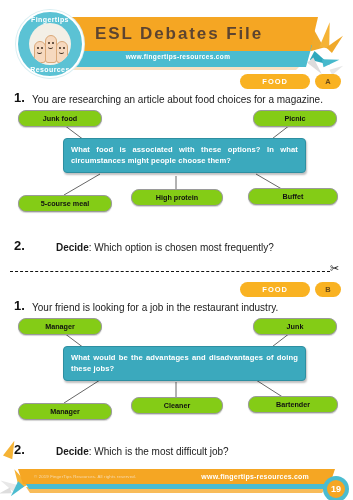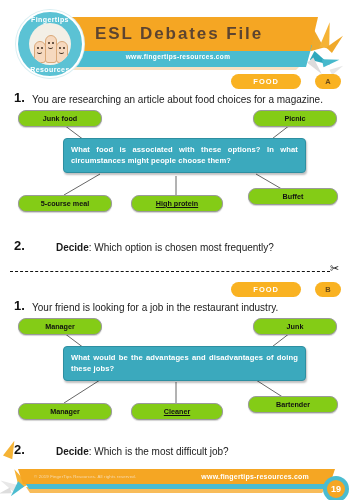--- a/index.html
+++ b/index.html
@@ -85,21 +85,21 @@
     color:#ffffff;font-weight:bold;font-size:7px;letter-spacing:.4px;
   }
   .logo-top-text{top:4px;}
   .logo-bot-text{bottom:3px;}
 
   
   .section{position:absolute;left:0;width:353px;}
   .sec-a{top:74px;}
   .sec-b{top:282px;}
 
-  .badges{position:absolute;right:12px;top:0;display:flex;align-items:center;gap:14px;}
+  .badges{position:absolute;right:12px;top:0;display:flex;align-items:center;gap:5px;}
   .badge-topic{
     background:#f9b222;color:#ffffff;font-size:7.5px;font-weight:bold;
     letter-spacing:1px;padding:3px 22px;border-radius:9px;
   }
   .badge-letter{
     background:#f9b222;color:#6b4a16;font-size:7.5px;font-weight:bold;
     padding:3px 9px;border-radius:9px;min-width:8px;text-align:center;
   }
 
   .qline{position:absolute;left:14px;top:16px;width:330px;display:flex;align-items:flex-start;}
@@ -113,21 +113,21 @@
 
   .pill{
     position:absolute;height:15px;border:1.2px solid #9a9a9a;border-radius:8px;
     background:#84cc16;display:flex;align-items:center;justify-content:center;
     font-size:7.2px;font-weight:bold;color:#111111;
     box-shadow:0 1px 1px rgba(0,0,0,.18);
   }
   .p-tl{left:18px;top:2px;width:82px;}
   .p-tr{left:253px;top:2px;width:82px;}
   .p-bl{left:18px;top:87px;width:92px;}
-  .p-bm{left:131px;top:87px;width:90px;text-decoration:underline;}
+  .p-bm{left:131px;top:81px;width:90px;}
   .p-br{left:248px;top:80px;width:88px;}
 
   .center-box{
     position:absolute;left:63px;top:30px;width:227px;
     background:#3ba9bd;border:1px solid #2e8fa1;border-radius:4px;
     padding:5px 7px 6px 7px;
     box-shadow:1px 2px 2px rgba(0,0,0,.25);
   }
   .center-text{
     color:#ffffff;font-size:7.6px;font-weight:bold;line-height:1.45;

